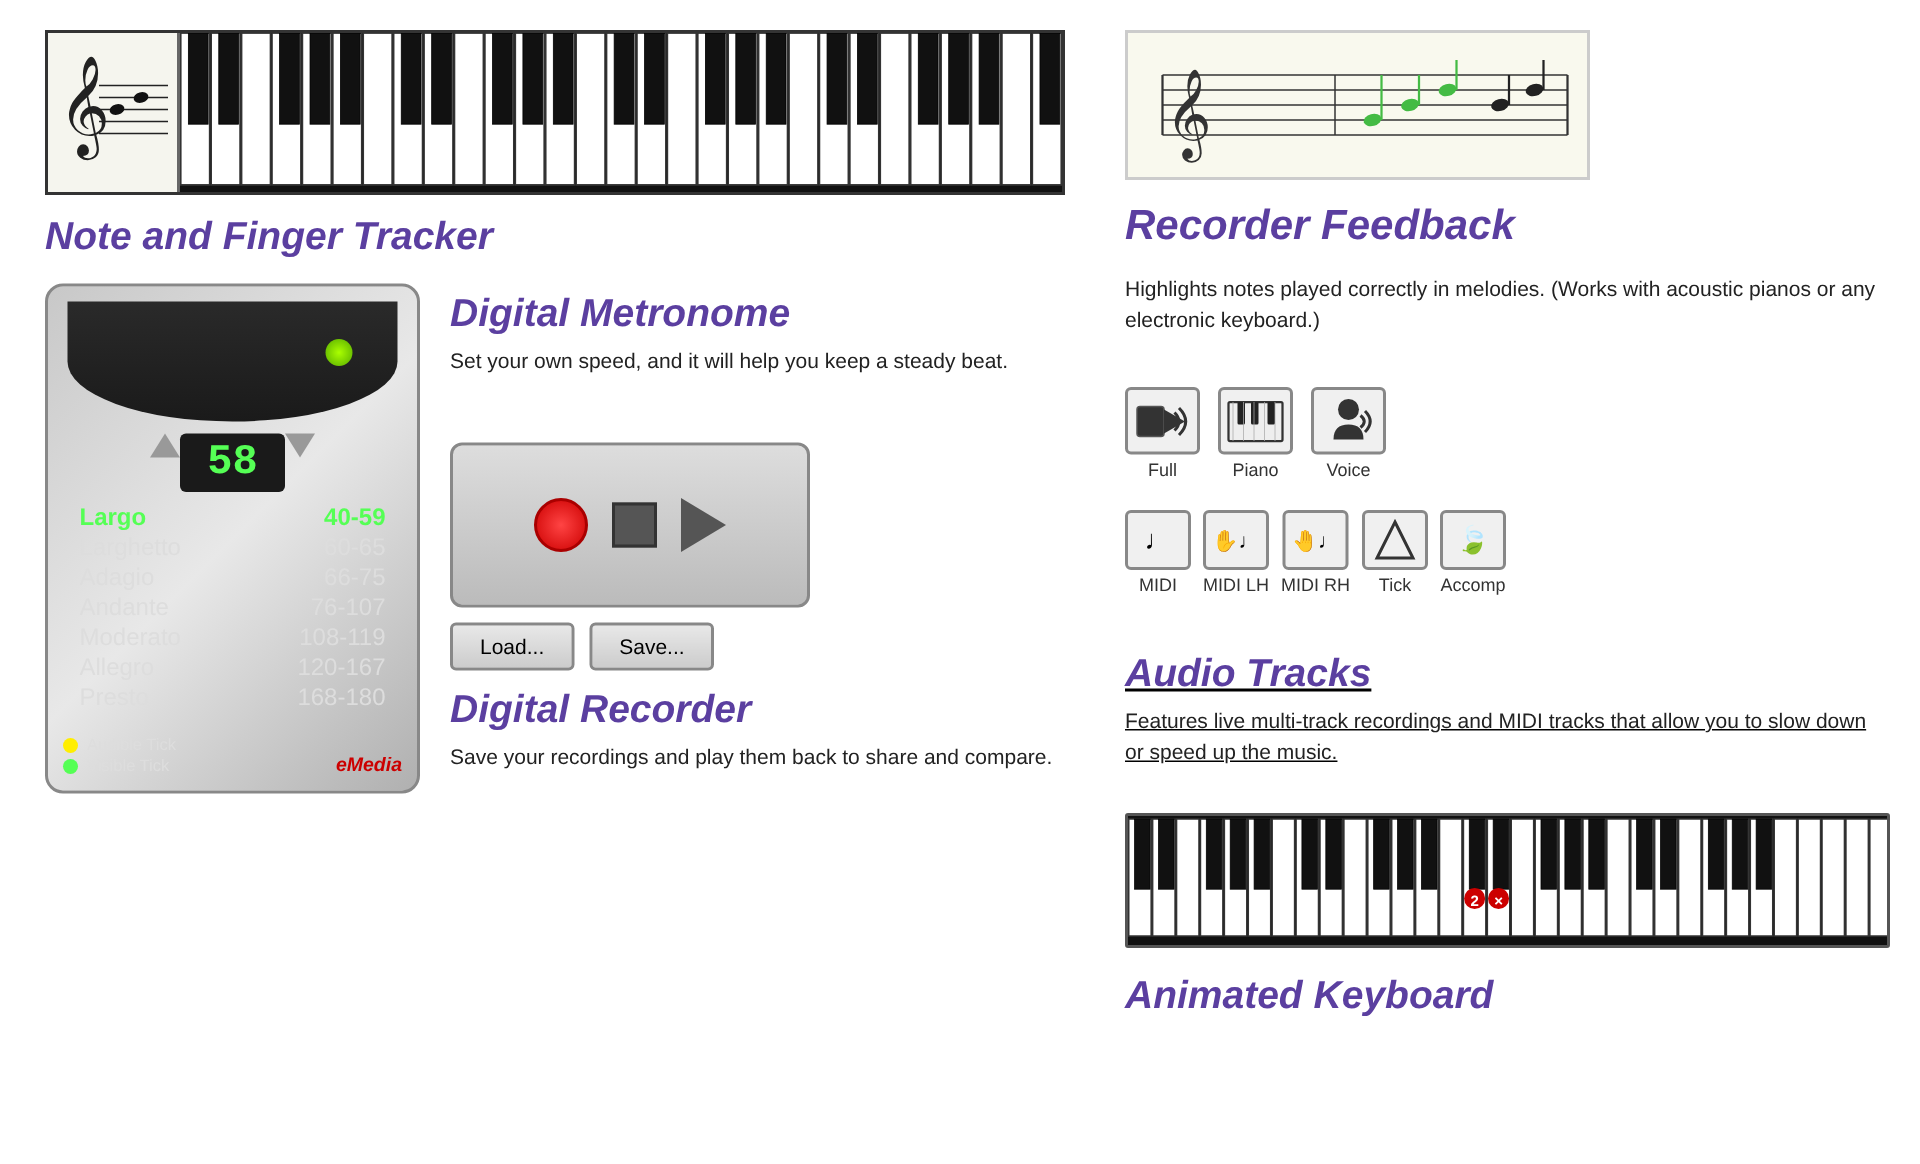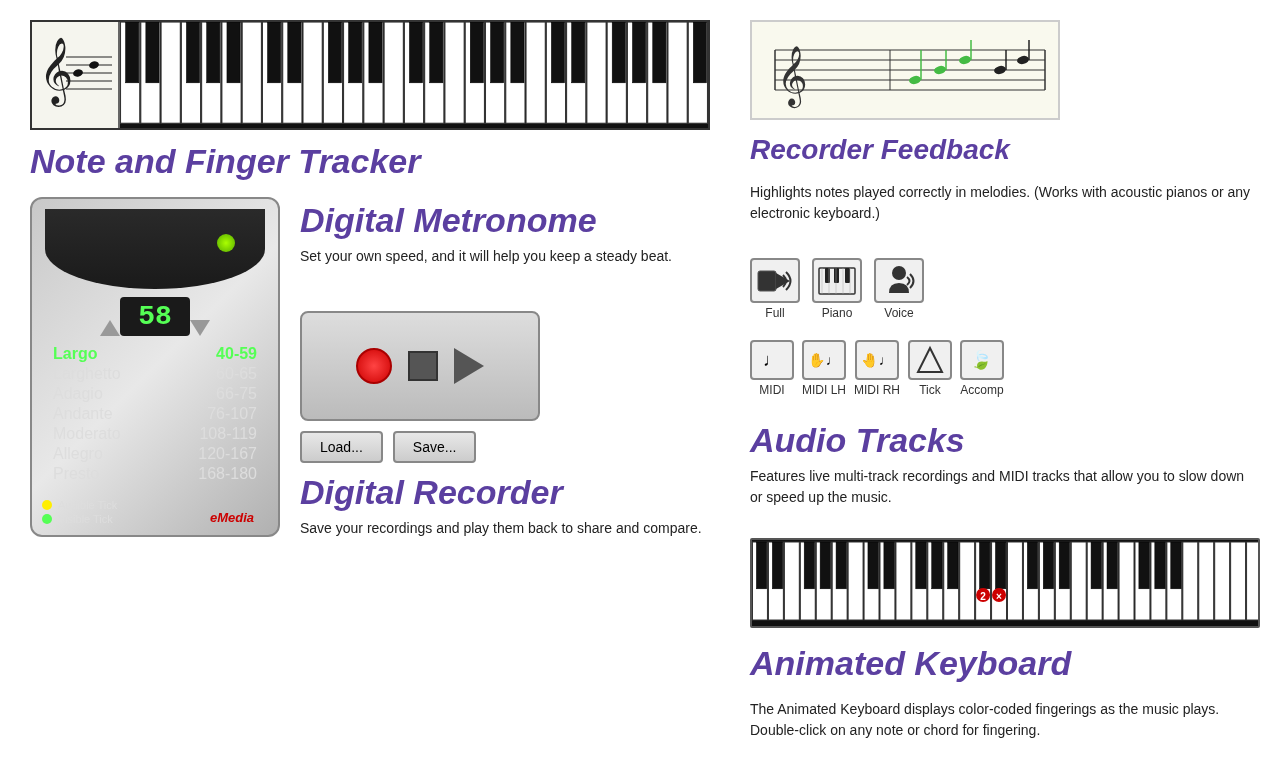--- a/index.html
+++ b/index.html
@@ -69,21 +69,21 @@
     }
 
     .piano-keys-svg {
       width: 100%;
       height: 95px;
     }
 
     .section-title-italic {
       font-style: italic;
       font-weight: bold;
-      font-size: 34px;
+      font-size: 26px;
       color: #5b3fa0;
       margin-bottom: 6px;
       margin-top: 4px;
     }
 
     .section-desc {
       font-size: 14px;
       color: #222;
       line-height: 1.5;
       margin-bottom: 14px;
@@ -127,21 +127,21 @@
       height: 18px;
       background: radial-gradient(circle, #aaff00, #55aa00);
       border-radius: 50%;
       position: absolute;
       right: 30px;
       top: 25px;
     }
 
     .metronome-controls {
       display: flex;
-      align-items: flex-end;
+      align-items: flex-start;
       gap: 0;
       margin-top: 8px;
     }
 
     .metro-arrow {
       width: 0;
       height: 0;
       cursor: pointer;
     }
 
@@ -221,21 +221,21 @@
     .tick-dot-green {
       width: 10px;
       height: 10px;
       background: #55ff55;
       border-radius: 50%;
     }
 
     .emedia-logo {
       position: absolute;
       bottom: 10px;
-      right: 24px;
+      right: 10px;
       font-size: 13px;
       font-weight: bold;
       color: #cc0000;
       font-style: italic;
     }
 
     .emedia-e {
       color: #cc0000;
       font-style: italic;
       font-weight: bold;
@@ -356,21 +356,22 @@
       background: #f0f0f0;
       border: 2px solid #888;
       border-radius: 4px;
       display: flex;
       align-items: center;
       justify-content: center;
       font-size: 16px;
     }
 
     .audio-tracks-section {
-      margin-top: 8px;
+      margin-top: 20px;
+      text-decoration: underline;
     }
 
   </style>
 </head>
 <body>
 
 <div class="main-container">
 
   <div class="left-col">
 
@@ -733,17 +734,16 @@
           <rect x="402.8203125" y="2" width="10.359375" height="46.8" fill="#111" stroke="#000" stroke-width="0.5"></rect>
           <rect x="418.7578125" y="2" width="10.359375" height="46.8" fill="#111" stroke="#000" stroke-width="0.5"></rect>
           <circle cx="231.09375" cy="55" r="7" fill="#cc0000"></circle>
           <text x="231.09375" y="60" text-anchor="middle" font-size="10" fill="white" font-weight="bold">2</text>
           <circle cx="247.03125" cy="55" r="7" fill="#cc0000"></circle>
           <text x="247.03125" y="60" text-anchor="middle" font-size="10" fill="white" font-weight="bold">×</text>
         </svg>
     </div>
 
     <h2 class="section-title-italic" style="margin-top:6px;">Animated Keyboard</h2>
-    <p class="section-desc">The Animated Keyboard displays color-coded fingerings as the music plays. Double-click on any note or chord for fingering.</p>
 
   </div>
 
 </div>
 
 </body></html>

